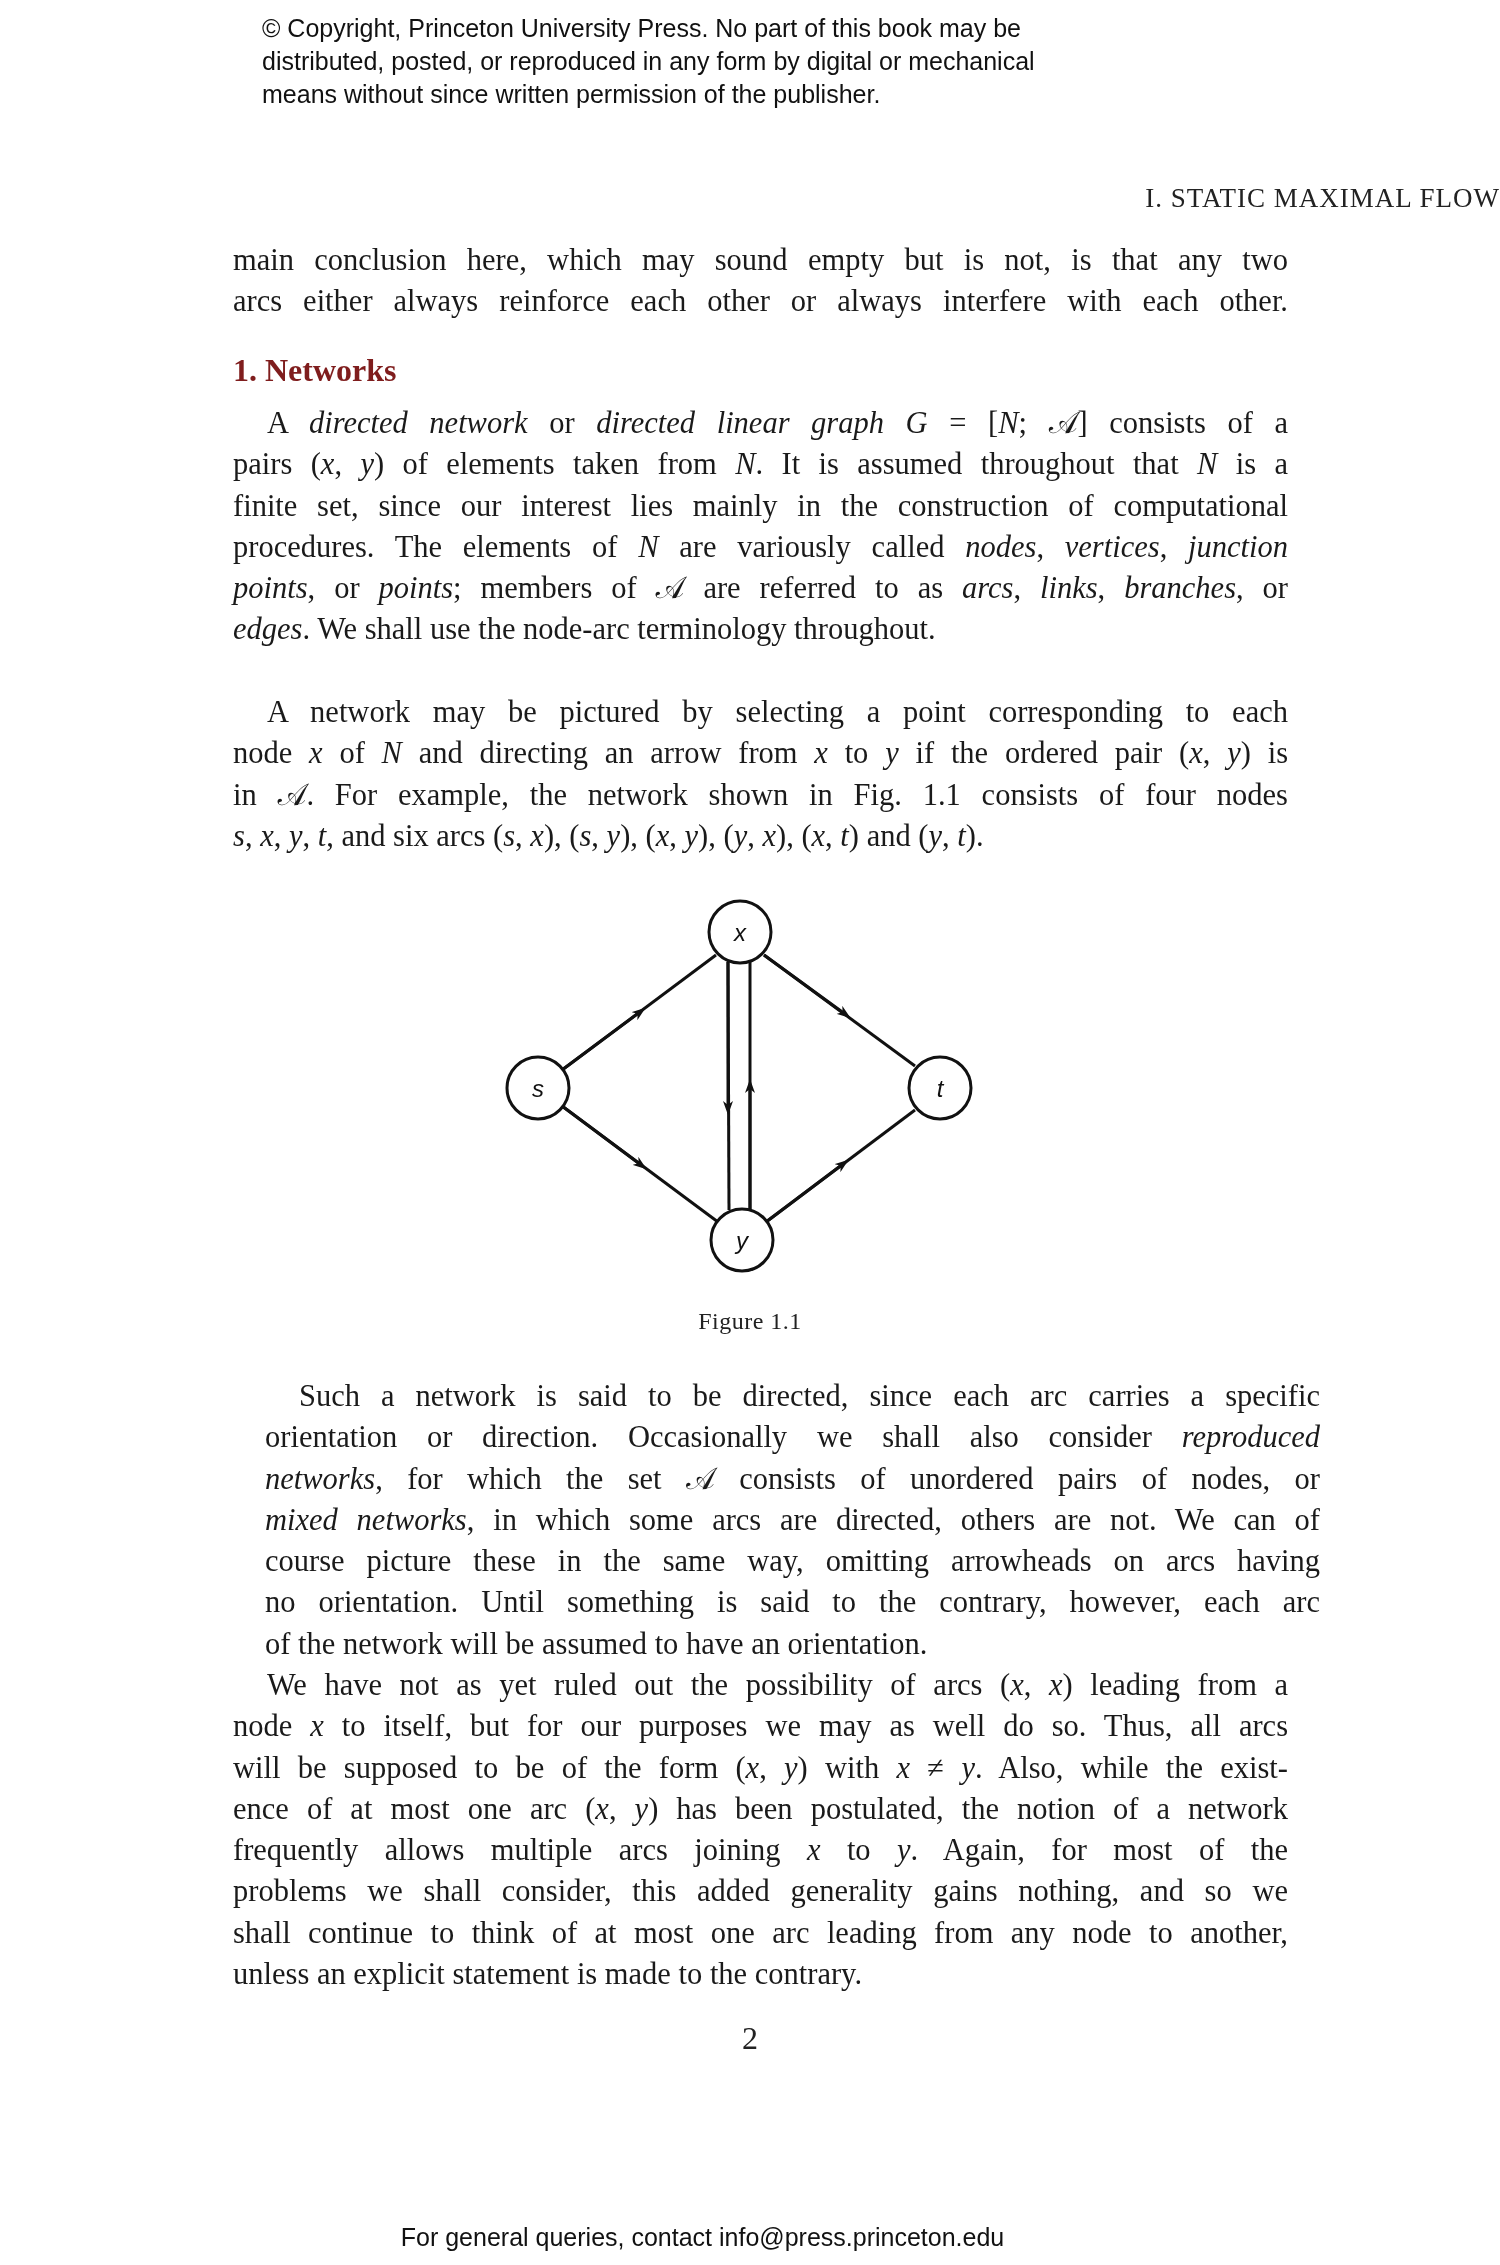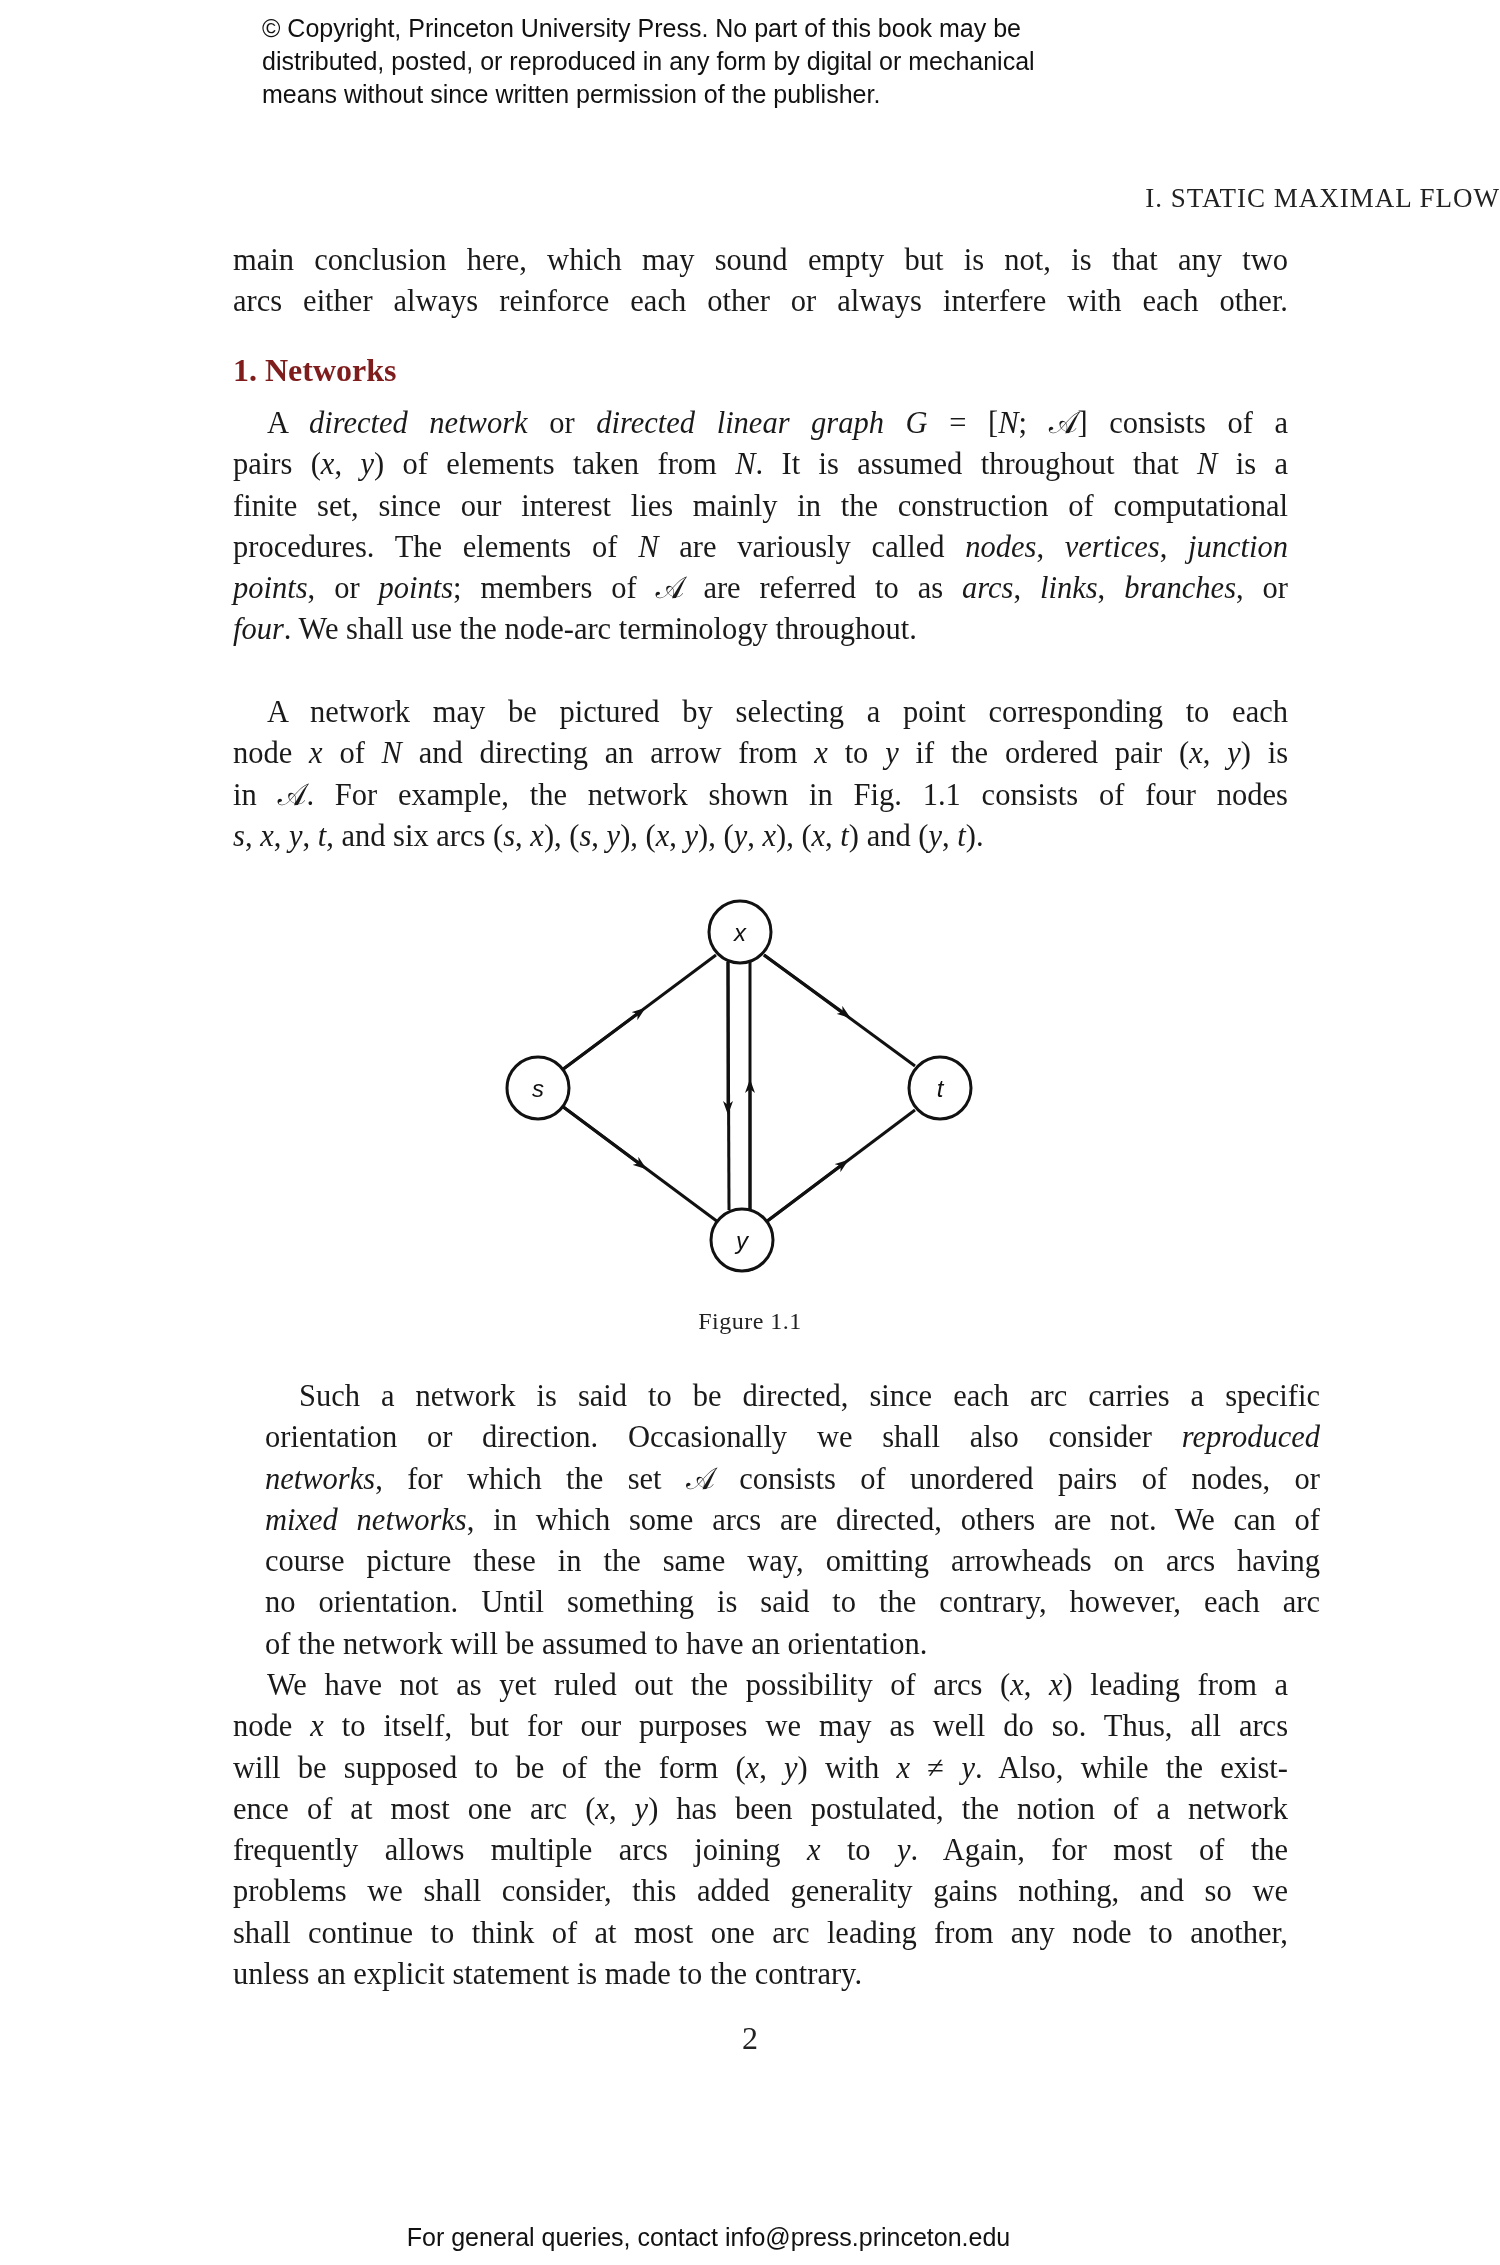--- a/index.html
+++ b/index.html
@@ -8,21 +8,21 @@
   .copyright div { white-space:nowrap; }
   .running-head { position:absolute; left:0; width:1500px; top:183px; text-align:right; font-family:"Liberation Serif", serif; font-size:27px; letter-spacing:1px; color:#222; }
   .body { position:absolute; left:233px; width:1055px; font-family:"Liberation Serif", serif; font-size:30.5px; line-height:41.3px; color:#1a1a1a; text-align:justify; }
   .line { display:block; white-space:nowrap; text-align:justify; text-align-last:justify; }
   .line.last { text-align-last:left; }
   .indent { padding-left:34px; }
   .section-title { position:absolute; left:233px; top:352px; font-family:"Liberation Serif", serif; font-weight:bold; font-size:32px; color:#7f1d1d; }
   .figure { position:absolute; left:0; top:0; width:1500px; height:2265px; pointer-events:none; }
   .fig-caption { position:absolute; left:0; width:1500px; top:1308px; text-align:center; font-family:"Liberation Serif", serif; font-size:24px; color:#222; letter-spacing:0.5px; }
   .page-number { position:absolute; left:0; width:1500px; top:2020px; text-align:center; font-family:"Liberation Serif", serif; font-size:32px; color:#222; }
-  .footer { position:absolute; left:0; width:1405px; top:2223px; text-align:center; font-family:"Liberation Sans", sans-serif; font-size:25px; color:#111;padding-left:6px; }
+  .footer { position:absolute; left:0; width:1405px; top:2223px; text-align:center; font-family:"Liberation Sans", sans-serif; font-size:25px; color:#111; }
   i { font-style:italic; }
 </style>
 </head>
 <body>
 
 <div class="copyright">
   <div>© Copyright, Princeton University Press. No part of this book may be</div>
   <div>distributed, posted, or reproduced in any form by digital or mechanical</div>
   <div>means without since written permission of the publisher.</div>
 </div>
@@ -35,21 +35,21 @@
 </div>
 
 <div class="section-title">1. Networks</div>
 
 <div class="body" style="top:403px;">
   <span class="line indent">A <i>directed network</i> or <i>directed linear graph</i> <i>G</i> = [<i>N</i>; 𝒜] consists of a</span>
   <span class="line">pairs (<i>x</i>, <i>y</i>) of elements taken from <i>N</i>. It is assumed throughout that <i>N</i> is a</span>
   <span class="line">finite set, since our interest lies mainly in the construction of computational</span>
   <span class="line">procedures. The elements of <i>N</i> are variously called <i>nodes</i>, <i>vertices</i>, <i>junction</i></span>
   <span class="line"><i>points</i>, or <i>points</i>; members of 𝒜 are referred to as <i>arcs</i>, <i>links</i>, <i>branches</i>, or</span>
-  <span class="line last"><i>four</i>. We shall use the node-arc terminology throughout.</span>
+  <span class="line last"><i>edges</i>. We shall use the node-arc terminology throughout.</span>
 </div>
 
 <div class="body" style="top:692px;">
   <span class="line indent">A network may be pictured by selecting a point corresponding to each</span>
   <span class="line">node <i>x</i> of <i>N</i> and directing an arrow from <i>x</i> to <i>y</i> if the ordered pair (<i>x</i>, <i>y</i>) is</span>
   <span class="line">in 𝒜. For example, the network shown in Fig. 1.1 consists of four nodes</span>
   <span class="line last"><i>s</i>, <i>x</i>, <i>y</i>, <i>t</i>, and six arcs (<i>s</i>, <i>x</i>), (<i>s</i>, <i>y</i>), (<i>x</i>, <i>y</i>), (<i>y</i>, <i>x</i>), (<i>x</i>, <i>t</i>) and (<i>y</i>, <i>t</i>).</span>
 </div>
 
 <svg class="figure" viewBox="0 0 1500 2265" width="1500" height="2265">

